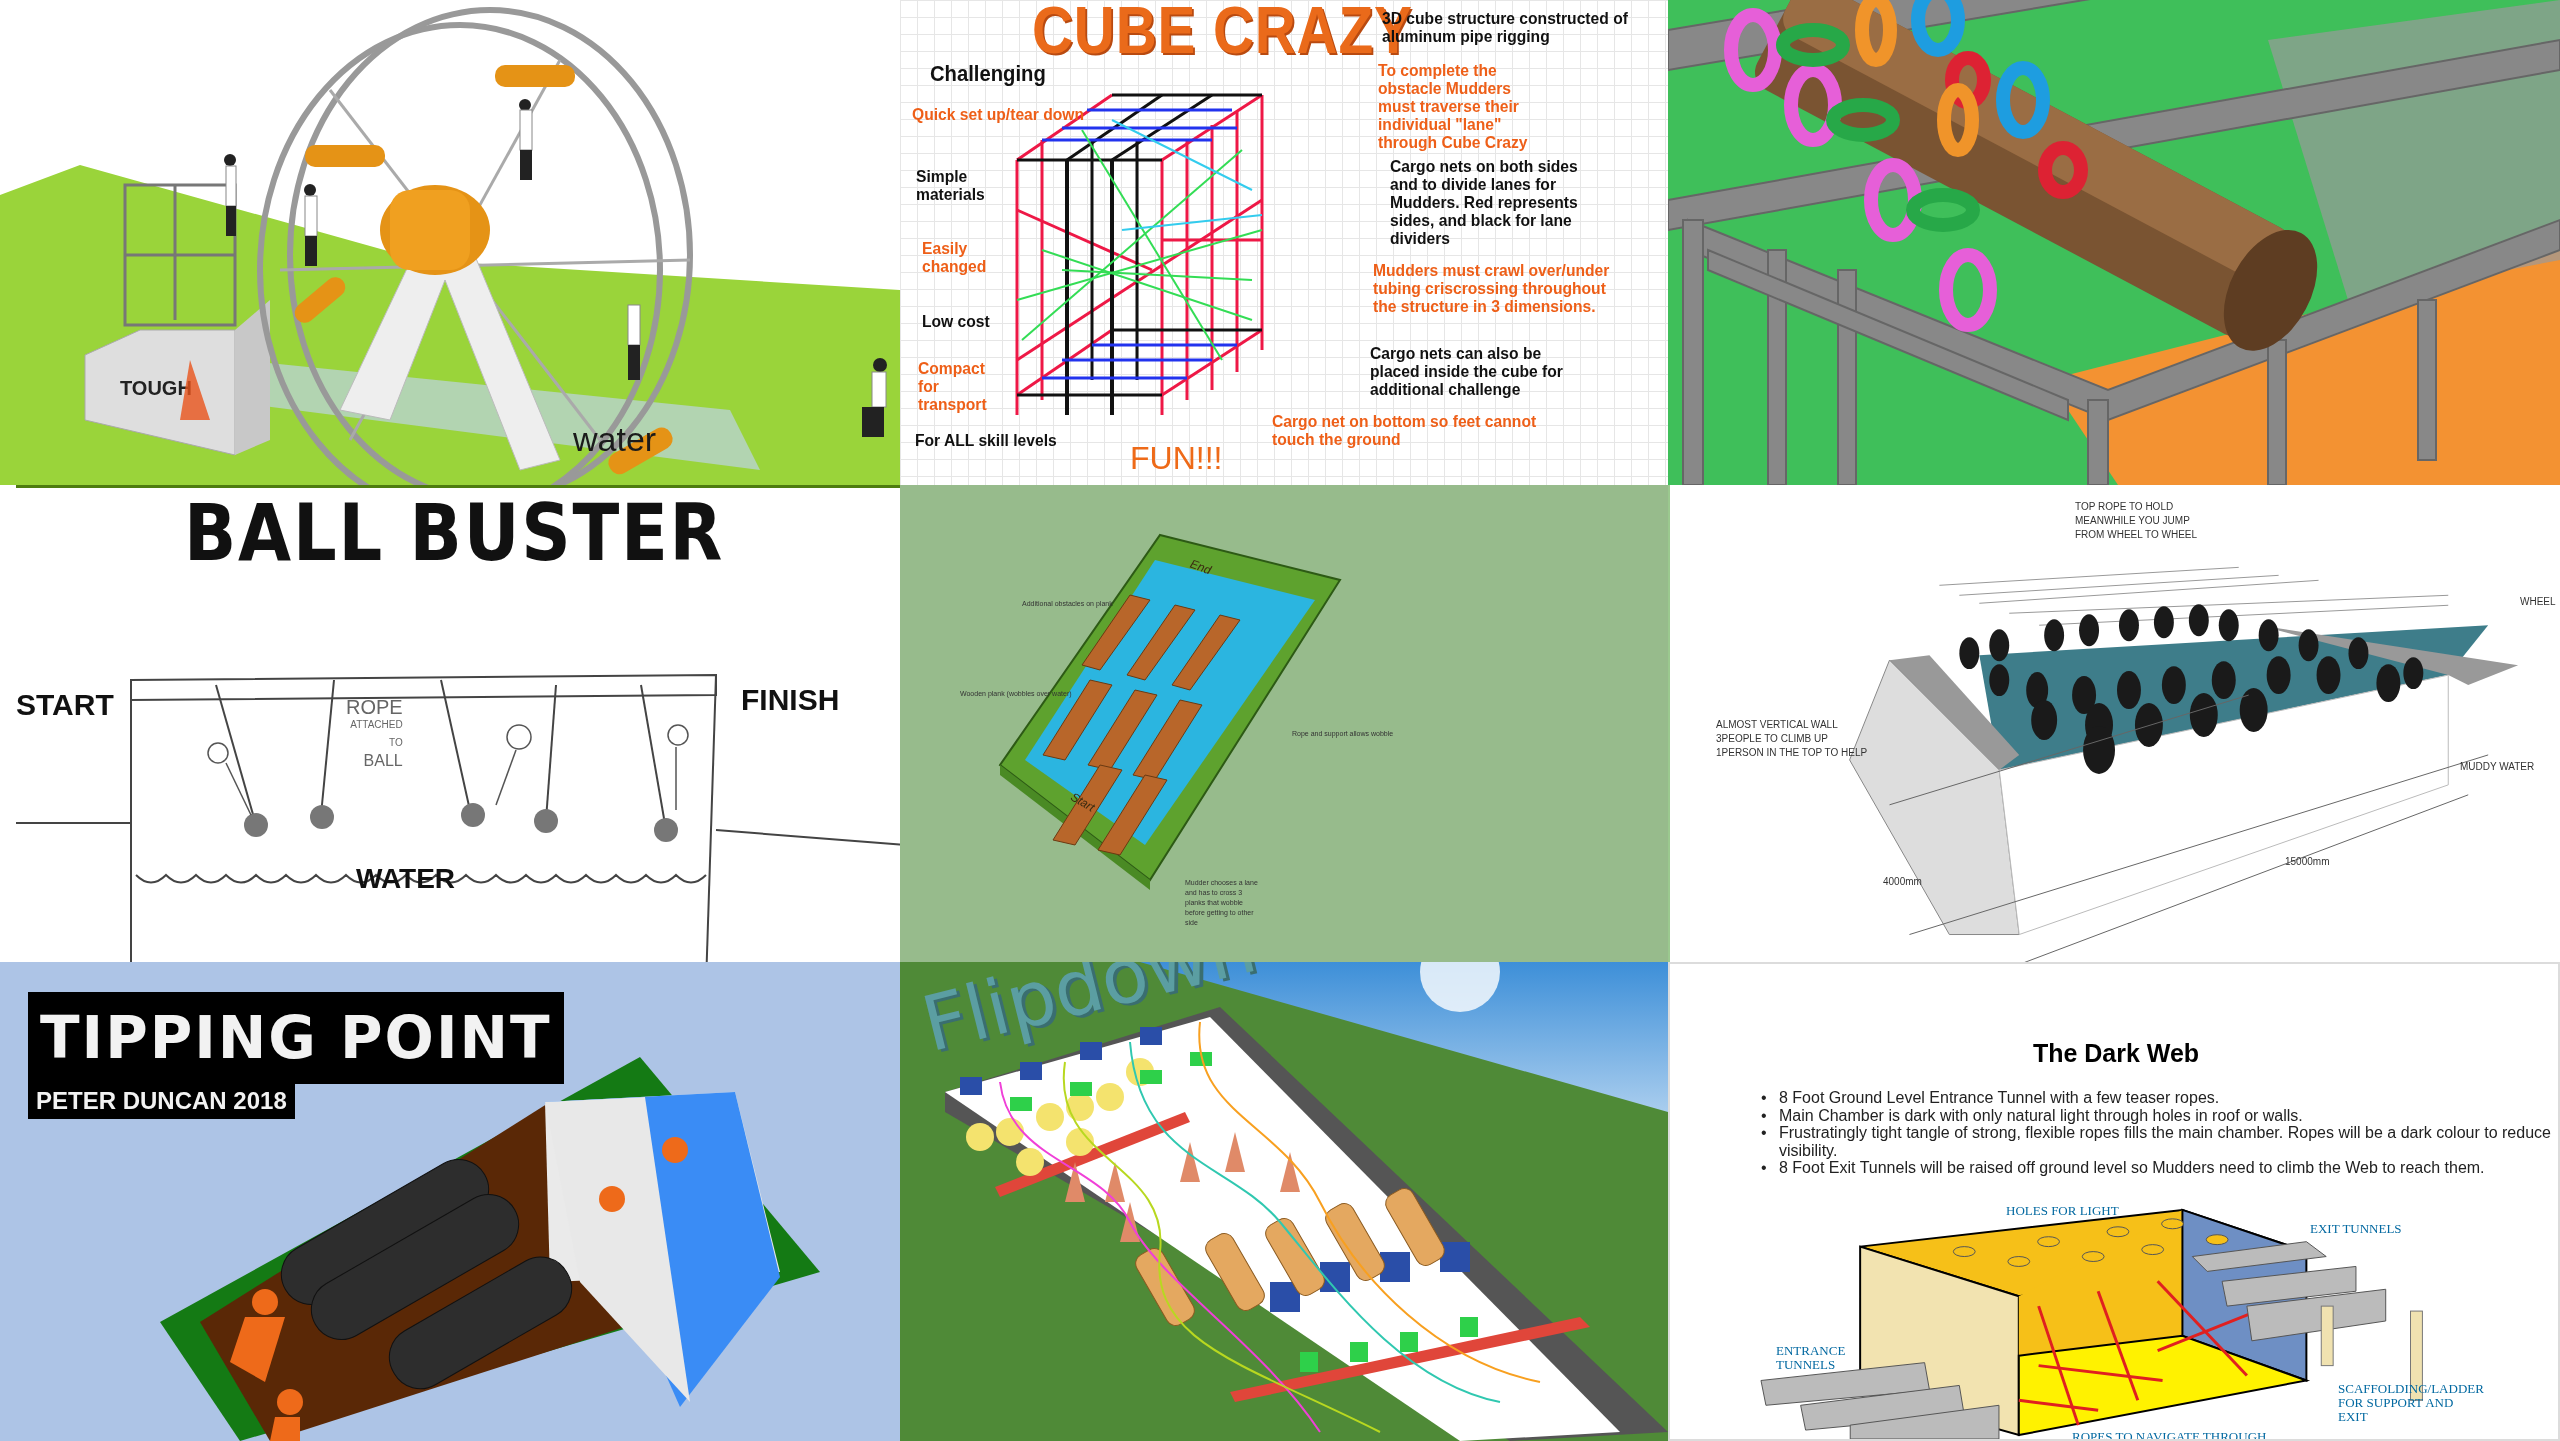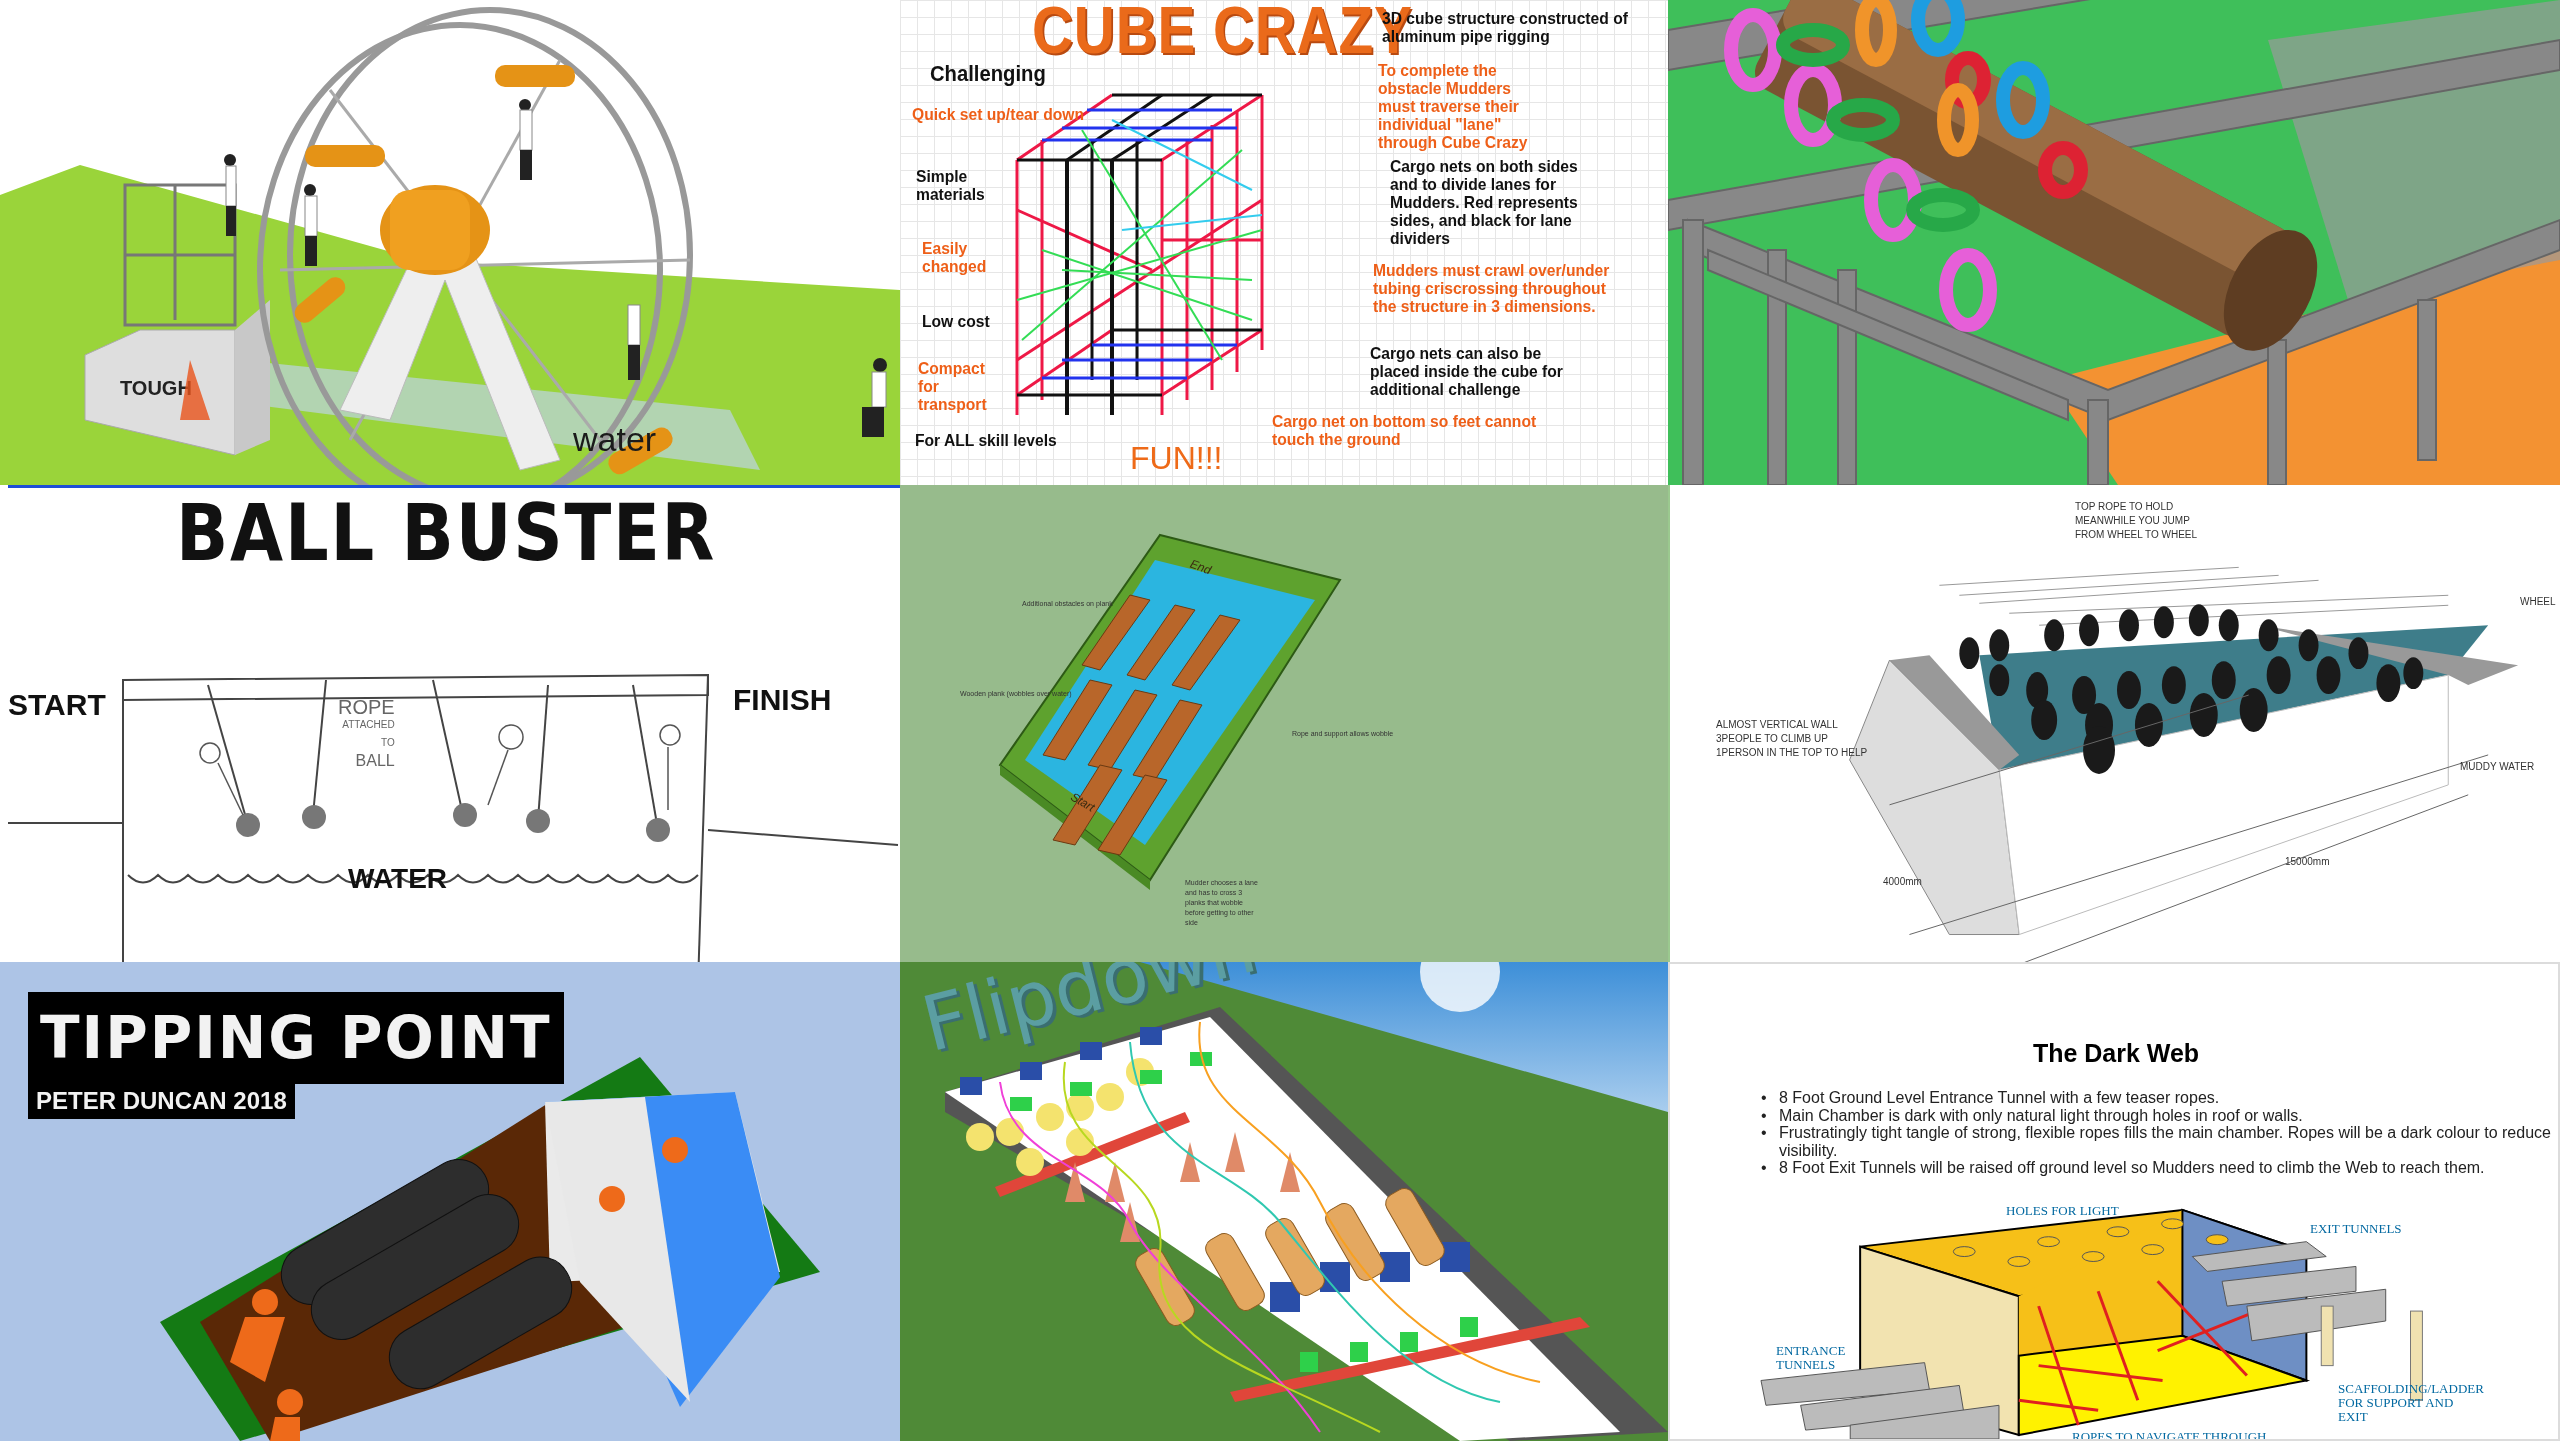--- a/index.html
+++ b/index.html
@@ -7,21 +7,21 @@
   .grid{position:relative;width:2560px;height:1441px}
   .tile{position:absolute;overflow:hidden}
   .tile svg{position:absolute;left:0;top:0;width:100%;height:100%}
   .lbl{position:absolute;white-space:nowrap}
   
   #t1{left:0;top:0;width:900px;height:485px;background:#fff}
   #t2{left:900px;top:0;width:812px;height:485px;background:#fff;
       background-image:linear-gradient(#e6e6e6 1px,transparent 1px),linear-gradient(90deg,#e6e6e6 1px,transparent 1px);
       background-size:17px 17px}
   #t3{left:1668px;top:0;width:892px;height:485px;background:#3fbf5a}
-  #t4{left:8px;top:485px;width:900px;height:554px;background:#fff;border-top:3px solid #1d4ed8}
+  #t4{left:16px;top:485px;width:900px;height:554px;background:#fff;border-top:3px solid #4d7c0f}
   #t5{left:900px;top:485px;width:768px;height:477px;background:#97bb8c}
   #t6{left:1668px;top:485px;width:892px;height:477px;background:#fff;border-left:2px solid #9bc98f}
   #t7{left:0;top:962px;width:900px;height:479px;background:#adc4e6}
   #t8{left:900px;top:962px;width:768px;height:479px;background:#4f8a37}
   #t9{left:1668px;top:962px;width:892px;height:479px;background:#fff;border:2px solid #dcdcdc}
 
   .t1-water{font-size:34px;color:#1b1b1b;left:573px;top:420px}
   .cc-title{left:1032px;top:-8px;font-size:66px;font-weight:bold;color:#ea6a1a;letter-spacing:1px;
             text-shadow:2px 2px 0 #b94a10;transform:scaleX(0.86);transform-origin:left}
   .cc-txt{font-size:17px;font-weight:bold;line-height:18px;transform:scaleX(0.92);transform-origin:left}

